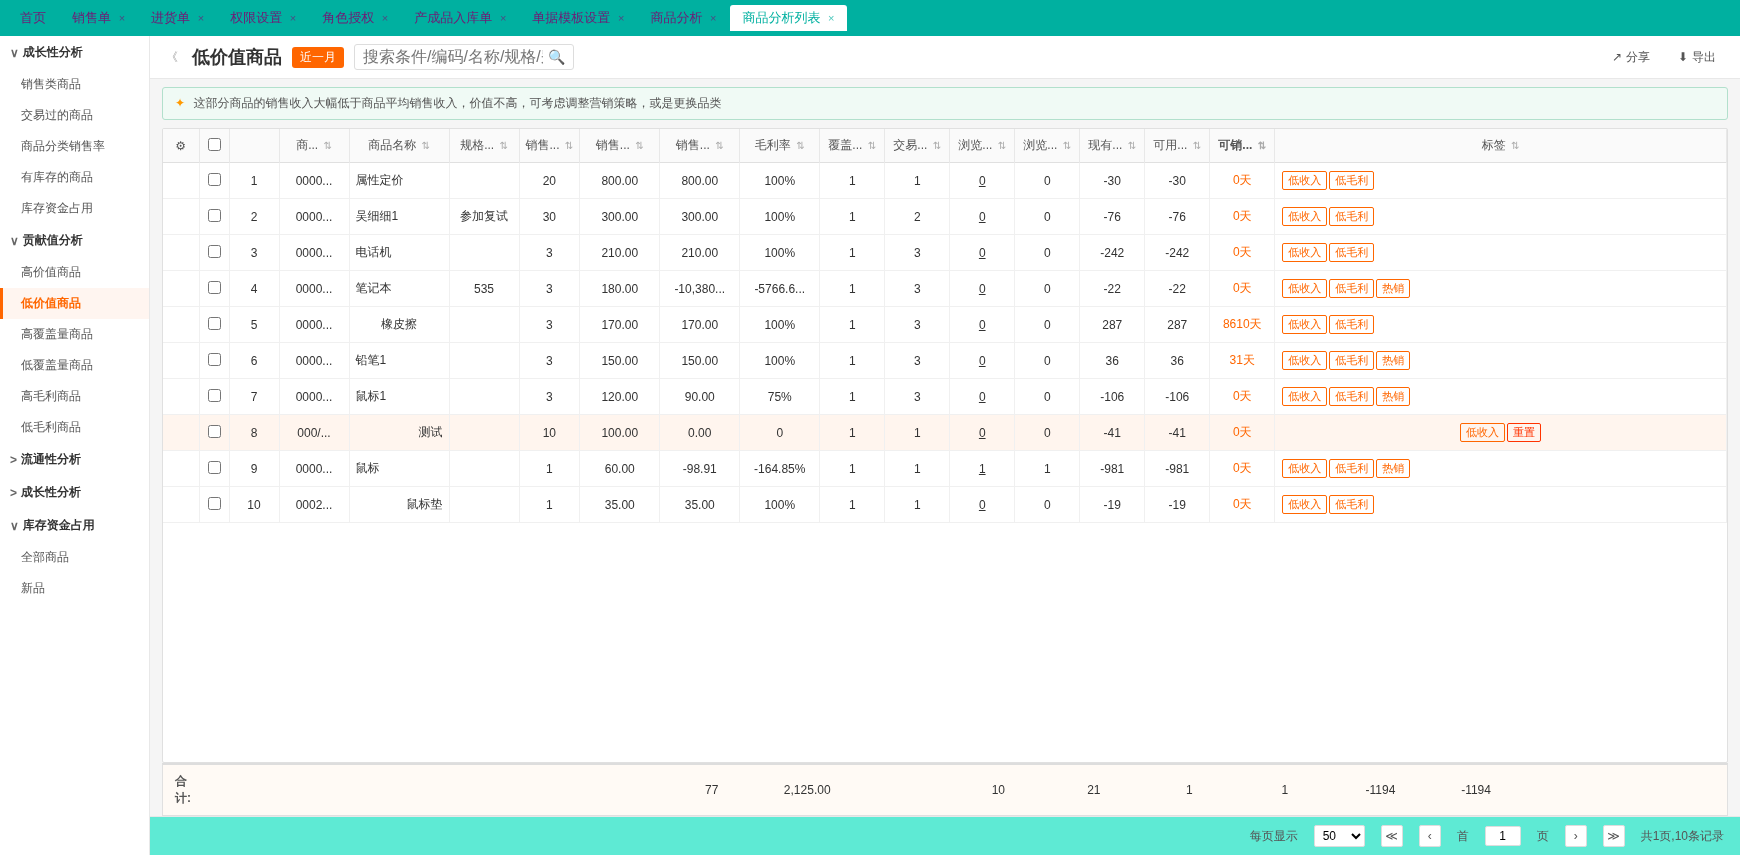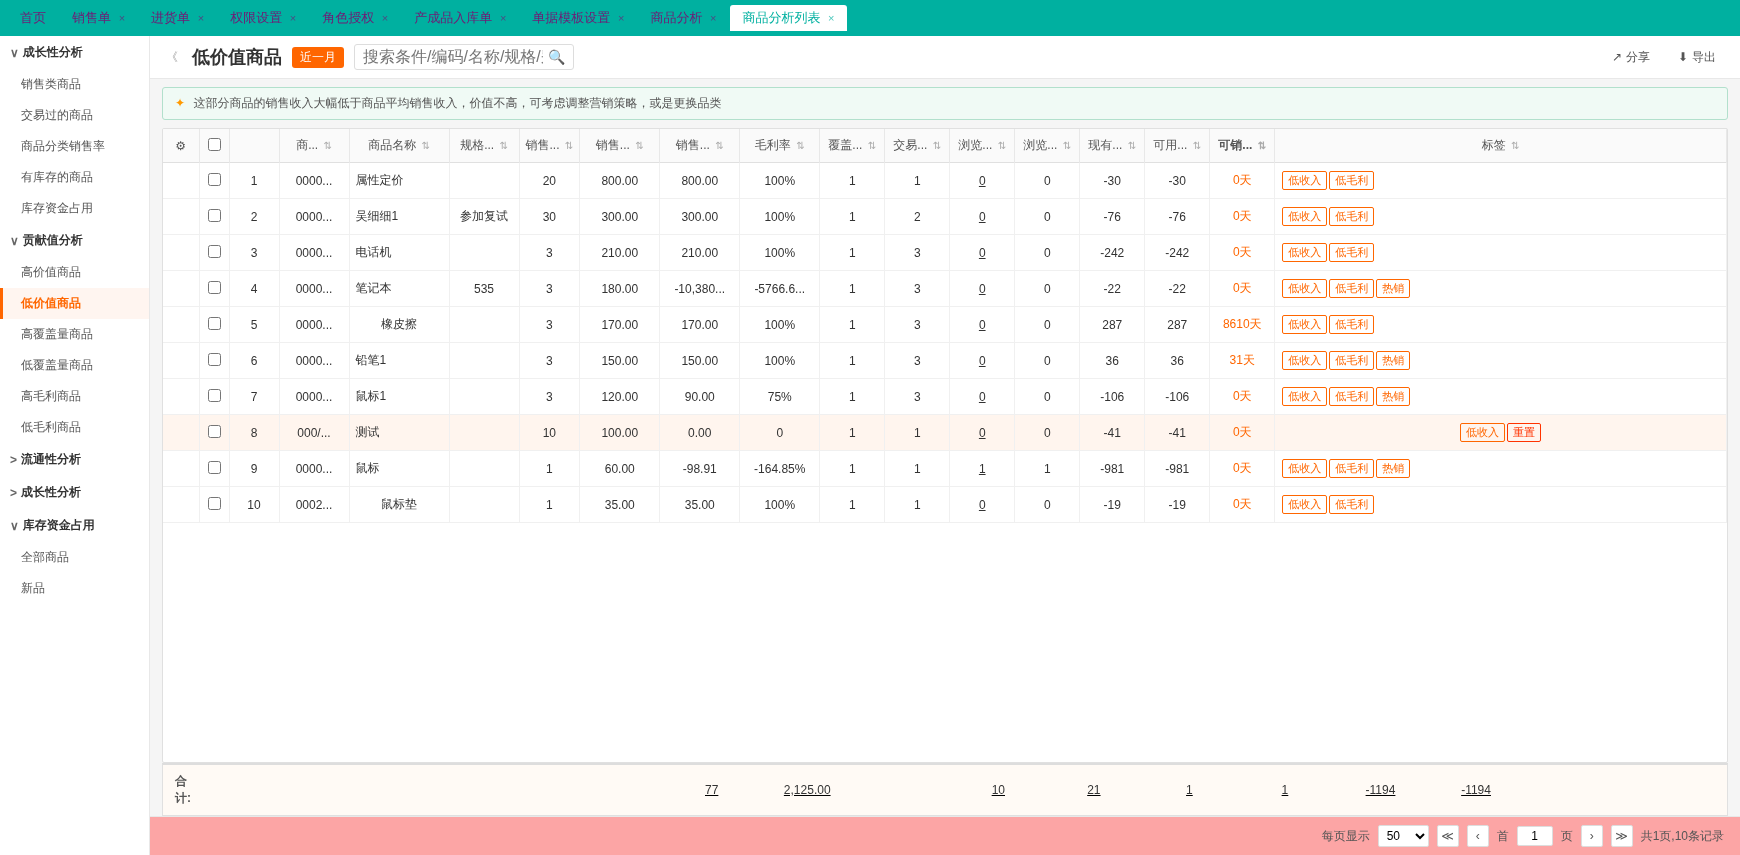--- a/index.html
+++ b/index.html
@@ -203,37 +203,37 @@
       background: #fffaf5;
       border: 1px solid #e0e0e0;
       border-top: 2px solid #ddd;
       margin: 0 12px;
       padding: 8px 12px;
       display: flex;
       align-items: center;
       flex-shrink: 0;
     }
     .footer-label { color: #555; margin-right: 20px; font-weight: bold; }
-    .footer-data { display: flex; gap: 0; width: 100%; text-decoration: underline; }
+    .footer-data { display: flex; gap: 0; width: 100%; }
     .footer-cell { 
       flex: 1; 
       text-align: center; 
       padding: 2px 6px;
       color: #333;
       font-size: 12px;
     }
     
     
     .pagination {
       display: flex;
       align-items: center;
       justify-content: flex-end;
       padding: 8px 16px;
-      gap: 8px;
-      background: #fca5a5;
+      gap: 16px;
+      background: #5eead4;
       border-top: 1px solid #e8e8e8;
       flex-shrink: 0;
       color: #555;
     }
     .page-size-select {
       border: 1px solid #ddd;
       padding: 2px 4px;
       border-radius: 2px;
       background: #fff;
     }
@@ -517,21 +517,21 @@
               <td>-106</td>
               <td>-106</td>
               <td style="color: rgb(255, 102, 0);">0天</td>
               <td style="text-align: left;"><span class="tag tag-orange">低收入</span><span class="tag tag-orange">低毛利</span><span class="tag tag-hot">热销</span></td>
             </tr>
             <tr class="highlighted">
               <td></td>
               <td><input type="checkbox" style="accent-color: rgb(255, 102, 0);"></td>
               <td>8</td>
               <td>000/...</td>
-              <td style="text-align: left;">测试</td>
+              <td style="text-align: right;">测试</td>
               <td></td>
               <td>10</td>
               <td>100.00</td>
               <td>0.00</td>
               <td>0</td>
               <td>1</td>
               <td>1</td>
               <td><span class="underline">0</span></td>
               <td>0</td>
               <td>-41</td>
@@ -557,21 +557,21 @@
               <td>-981</td>
               <td>-981</td>
               <td style="color: rgb(255, 102, 0);">0天</td>
               <td style="text-align: left;"><span class="tag tag-orange">低收入</span><span class="tag tag-orange">低毛利</span><span class="tag tag-hot">热销</span></td>
             </tr>
             <tr>
               <td></td>
               <td><input type="checkbox" style=""></td>
               <td>10</td>
               <td>0002...</td>
-              <td style="text-align: center;">鼠标垫</td>
+              <td style="text-align: right;">鼠标垫</td>
               <td></td>
               <td>1</td>
               <td>35.00</td>
               <td>35.00</td>
               <td>100%</td>
               <td>1</td>
               <td>1</td>
               <td><span class="underline">0</span></td>
               <td>0</td>
               <td>-19</td>

